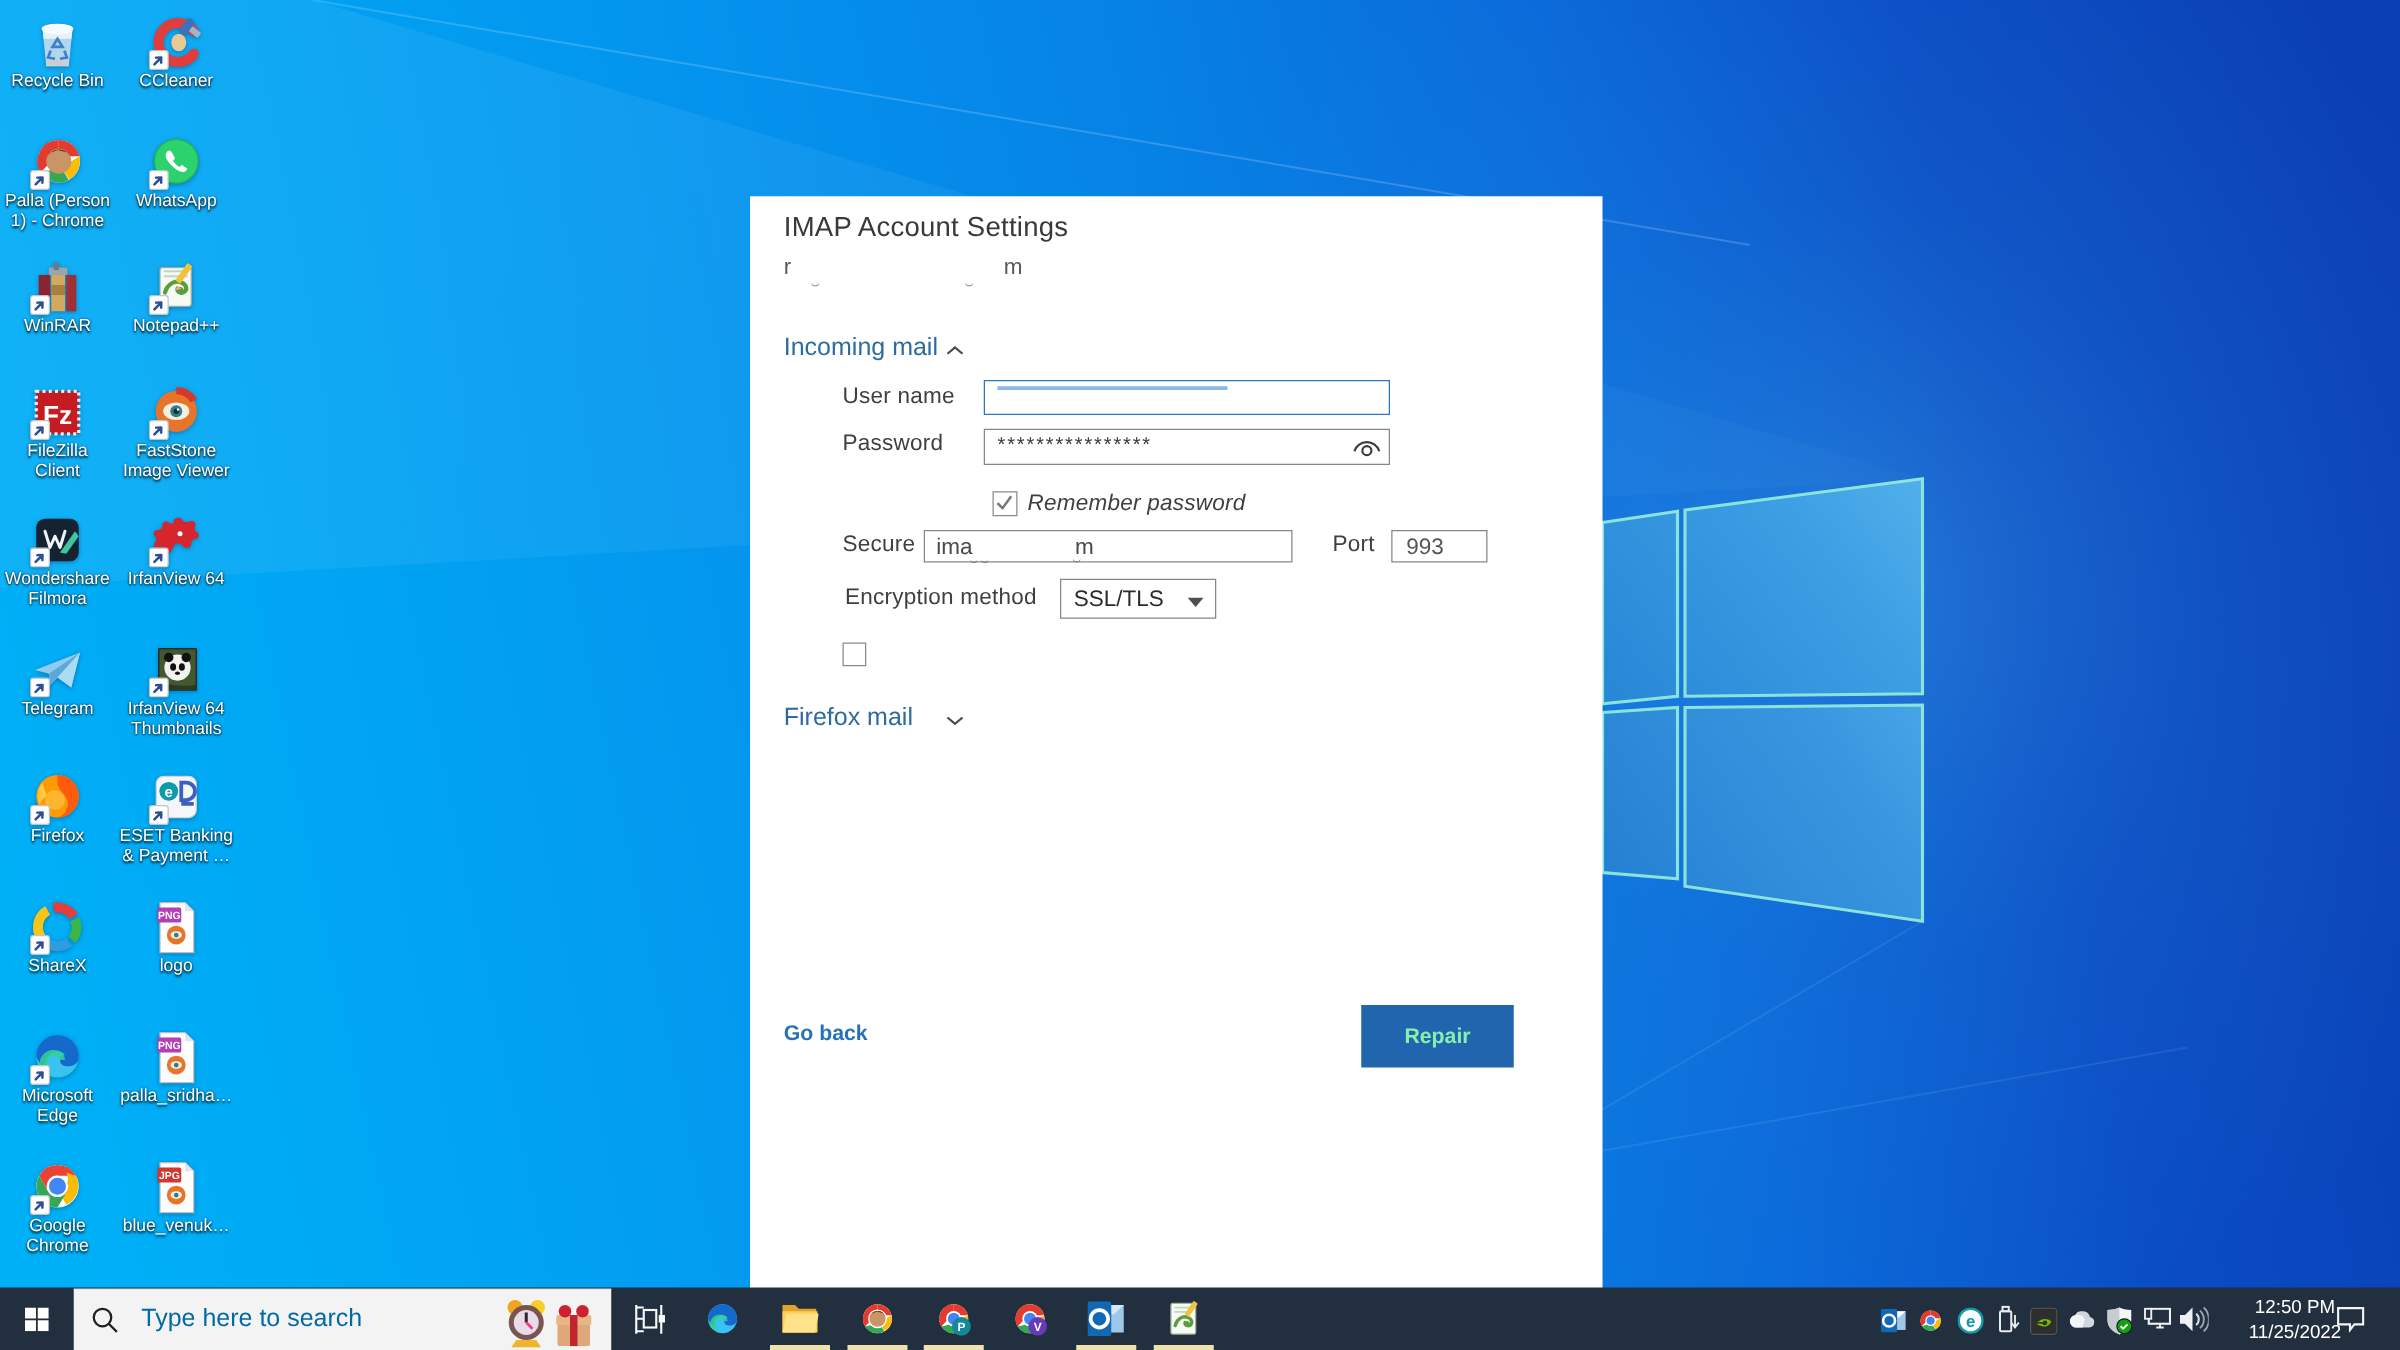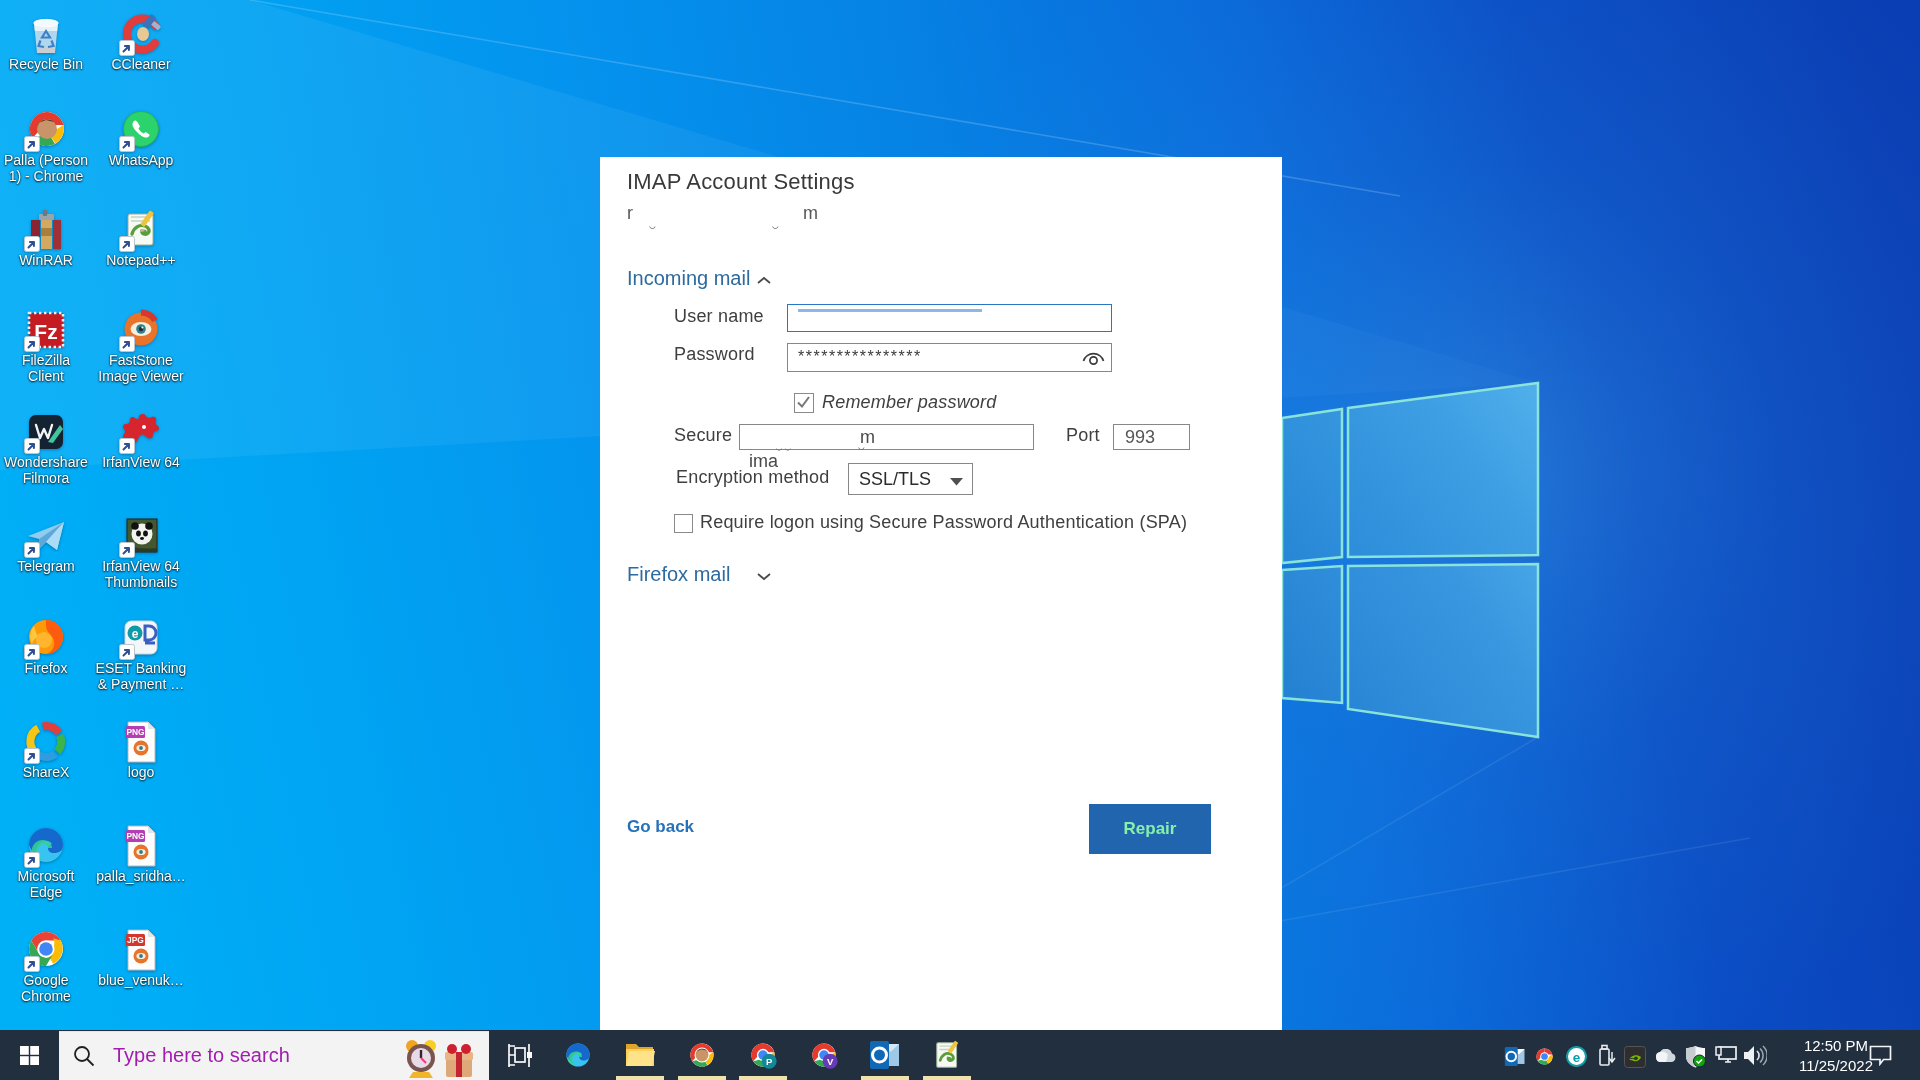--- a/index.html
+++ b/index.html
@@ -330,38 +330,37 @@
     </svg>
   </div>
   <div class="abs" style="left:194px;top:236px;width:20px;height:20px;background:#fff;border:1px solid #8a8a8a;box-sizing:border-box;">
     <svg width="17" height="17" viewBox="0 0 17 17">
         <path d="M3 8.5 L7 12.5 L14 3" fill="none" stroke="#73787d" stroke-width="2"></path>
       </svg>
   </div>
   <div class="lbl" style="left:222px;top:235px;font-style:italic;">Remember password</div>
   <div class="lbl" style="left:74px;top:268px;">Secure</div>
   <div class="inp" style="left:139px;top:267px;width:295px;height:26px;">
-    <div style="position:absolute;left:9px;top:2px;font-size:18px;color:#4a4a4a;margin-top:24px;">ima</div>
+    <div style="position:absolute;left:9px;top:2px;font-size:18px;color:#4a4a4a;">ima</div>
     <div style="position:absolute;left:36px;top:12px;font-size:10px;color:#6a6a6a;">‿ ‿</div>
     <div style="position:absolute;left:118px;top:10px;font-size:11px;color:#6a6a6a;">‿</div>
     <div style="position:absolute;left:120px;top:2px;font-size:18px;color:#4a4a4a;">m</div>
   </div>
   <div class="lbl" style="left:466px;top:268px;">Port</div>
   <div class="inp" style="left:513px;top:267px;width:77px;height:26px;">
     <div style="position:absolute;left:11px;top:2px;font-size:18px;color:#555;">993</div>
   </div>
   <div class="lbl" style="left:76px;top:310px;">Encryption method</div>
   <div class="inp" style="left:248px;top:306px;width:125px;height:32px;">
     <div style="position:absolute;left:10px;top:5px;font-size:18px;color:#2b2b2b;">SSL/TLS</div>
     <svg style="position:absolute;right:9px;top:14px;" width="13" height="8" viewBox="0 0 13 8">
         <path d="M0 0 L13 0 L6.5 7.5 Z" fill="#4f4f4f"></path>
       </svg>
   </div>
   <div class="abs" style="left:74px;top:357px;width:19px;height:19px;background:#fff;border:1px solid #8a8a8a;box-sizing:border-box;"></div>
-  <div class="lbl" style="left:100px;top:355px;">Require logon using Secure Password Authentication (SPA)</div>
   <div class="sect" style="left:27px;top:406px;">Firefox mail</div>
   <svg class="abs" style="left:156px;top:415px;" width="16" height="9" viewBox="0 0 16 9">
     <path d="M2 2 L8 7 L14 2" fill="none" stroke="#4a4a4a" stroke-width="1.8"></path>
   </svg>
   <div class="abs" style="left:27px;top:660px;font-size:17px;font-weight:bold;color:#2672b9;">Go back</div>
   <div class="abs" style="left:489px;top:647px;width:122px;height:50px;background:#2065ae;color:#86efac;
        font-size:17px;font-weight:bold;display:flex;align-items:center;justify-content:center;">Repair</div>
 </div>
 
 <div id="bar">
@@ -369,21 +368,21 @@
     <rect x="0" y="0" width="9.7" height="9.7" fill="#fff"></rect>
     <rect x="11.3" y="0" width="9.7" height="9.7" fill="#fff"></rect>
     <rect x="0" y="11.3" width="9.7" height="9.7" fill="#fff"></rect>
     <rect x="11.3" y="11.3" width="9.7" height="9.7" fill="#fff"></rect>
   </svg>
   <div class="abs" style="left:59px;top:1px;width:430px;height:49px;background:#f3f3f3;border-top:1px solid #e6e6e6;box-sizing:border-box;">
     <svg class="abs" style="left:13px;top:12px;" width="24" height="24" viewBox="0 0 24 24">
       <circle cx="10" cy="10" r="7" fill="none" stroke="#1f1f1f" stroke-width="1.8"></circle>
       <line x1="15" y1="15" x2="21.5" y2="21.5" stroke="#1f1f1f" stroke-width="1.8"></line>
     </svg>
-    <div class="abs" style="left:54px;top:12px;font-size:20px;color:#a21caf;">Type here to search</div>
+    <div class="abs" style="left:54px;top:12px;font-size:20px;color:#0369a1;">Type here to search</div>
     <svg class="abs" style="left:346px;top:6px;" width="32" height="40" viewBox="0 0 32 40">
       <circle cx="7" cy="8" r="6" fill="#f0a420"></circle>
       <circle cx="25" cy="8" r="6" fill="#f8ce26"></circle>
       <path d="M8 34 L24 34 L28 40 L4 40 Z" fill="#f0b52a"></path>
       <circle cx="16" cy="20" r="14" fill="#7a544e"></circle>
       <circle cx="16" cy="20" r="10" fill="#e7dbe7"></circle>
       <line x1="16" y1="20" x2="16" y2="12" stroke="#322432" stroke-width="2.4"></line>
       <line x1="16" y1="20" x2="21" y2="25" stroke="#f4387c" stroke-width="2"></line>
     </svg>
     <svg class="abs" style="left:385px;top:11px;" width="30" height="34" viewBox="0 0 30 34">

